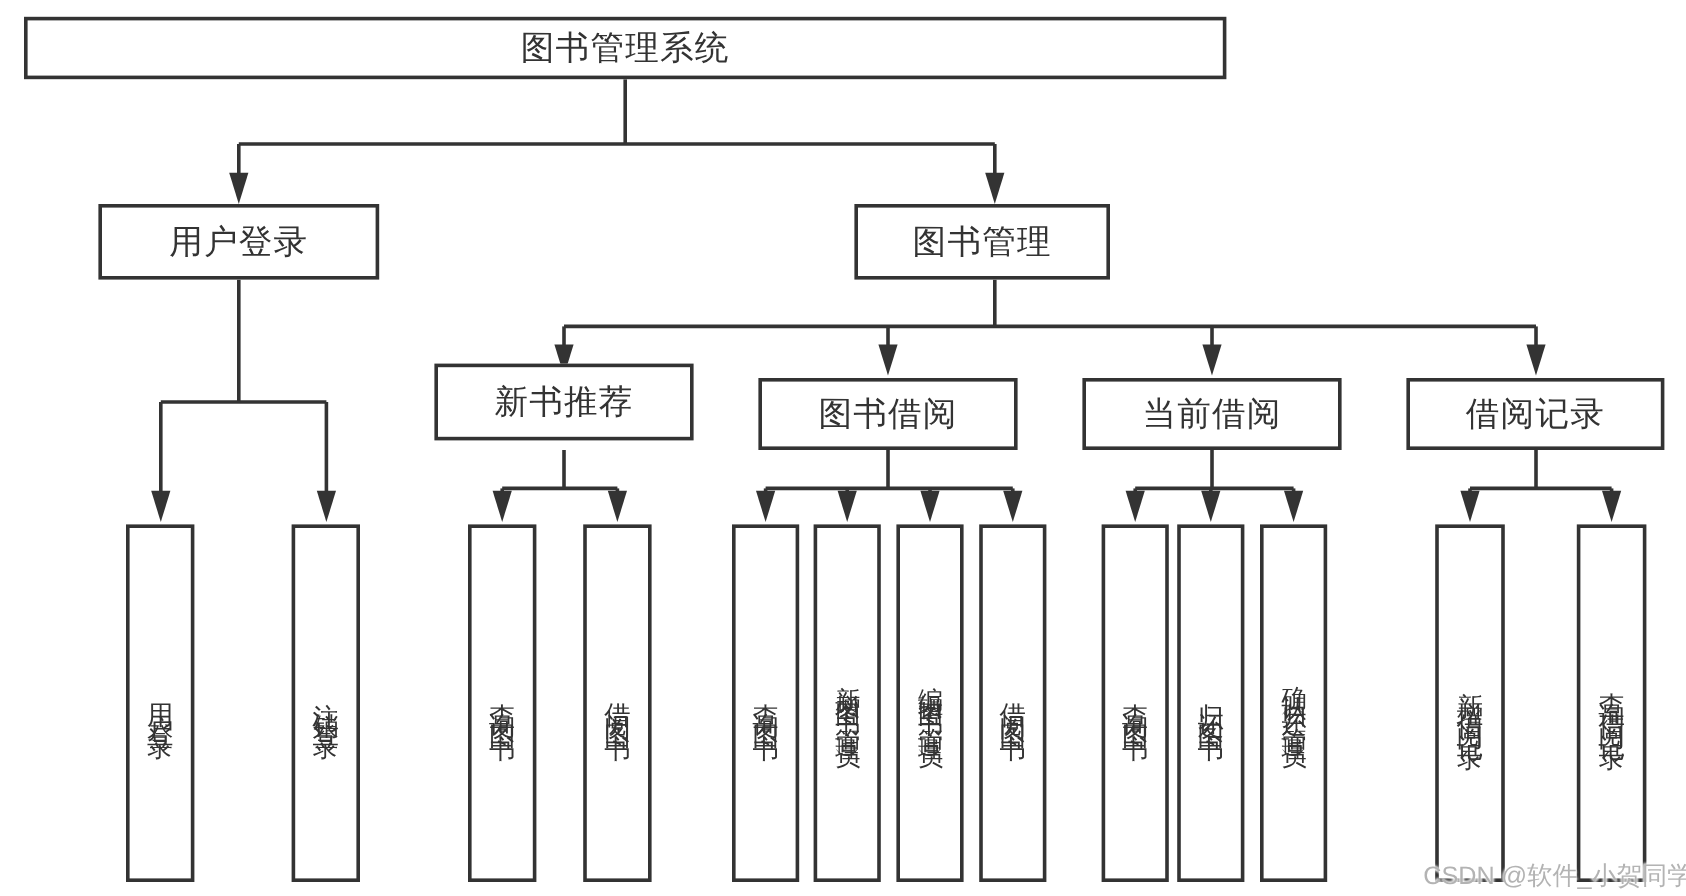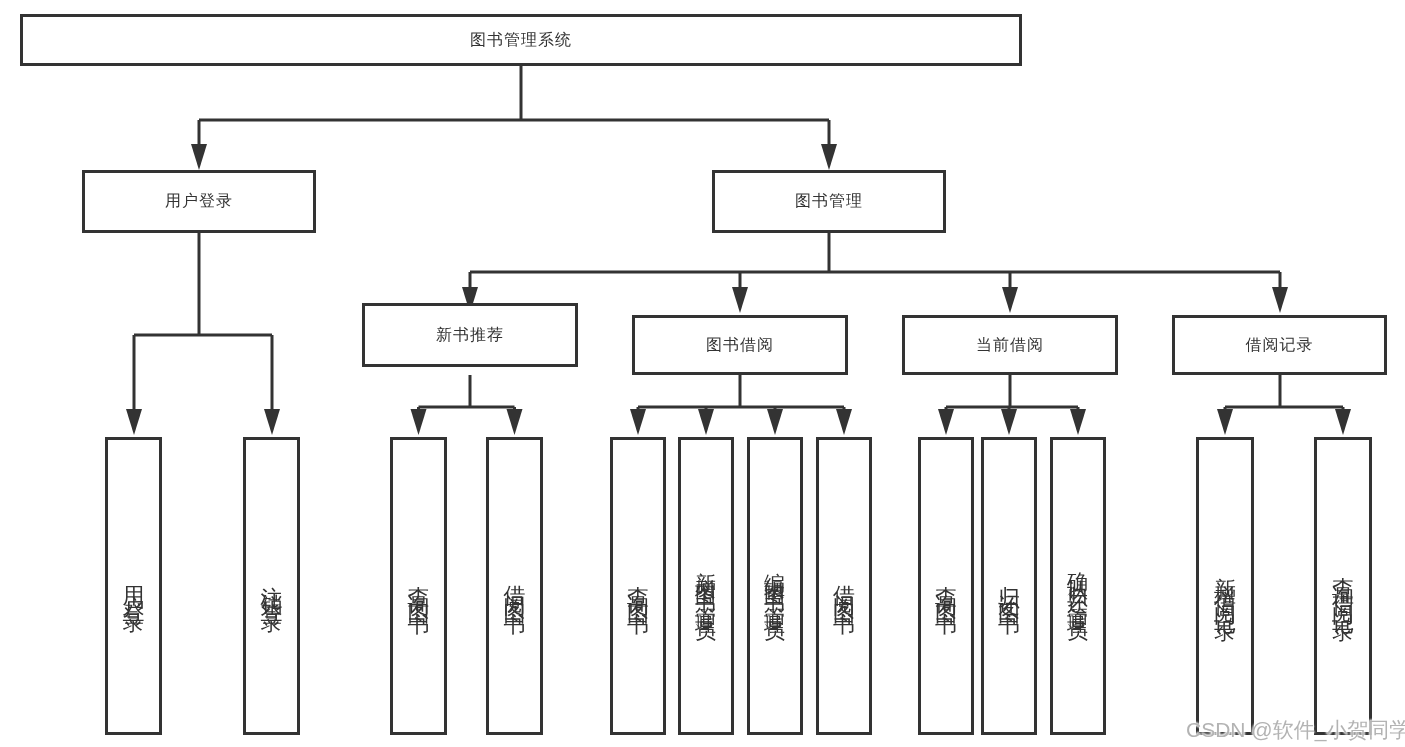--- a/index.html
+++ b/index.html
@@ -21,33 +21,33 @@
   svg.connectors polygon{fill:var(--line);stroke:none;}
   .box{
     position:absolute;
     box-sizing:border-box;
     border:3px solid var(--box-border);
     background:#ffffff;
     color:var(--text);
     display:flex;align-items:center;justify-content:center;
     z-index:2;
   }
-  .hbox{font-size:16px;letter-spacing:1px;text-align:right;font-family:Liberation Mono, monospace;}
+  .hbox{font-size:28px;letter-spacing:1px;text-align:right;font-family:Liberation Mono, monospace;}
   .vbox{
     font-size:22px;
     writing-mode:vertical-rl;
     text-orientation:mixed;
     letter-spacing:9px;
     line-height:1;
   }
   .vbox.long{font-size:21px;letter-spacing:7px;}
   
   .n-root{left:20px;top:14px;width:1002px;height:52px;}
   .n-l2a{left:82px;top:170px;width:234px;height:63px;}
-  .n-l2b{left:712px;top:170px;width:234px;height:63px;}
+  .n-l2b{left:712px;top:170px;width:213px;height:63px;}
   .n-l3a{left:362px;top:303px;width:216px;height:64px;}
   .n-l3b{left:632px;top:315px;width:216px;height:60px;}
   .n-l3c{left:902px;top:315px;width:216px;height:60px;}
   .n-l3d{left:1172px;top:315px;width:215px;height:60px;}
   .leaf{top:437px;height:298px;width:57px;}
   .n-a1{left:105px;} .n-a2{left:243px;}
   .n-b1{left:390px;} .n-b2{left:486px;}
   .n-c1{left:610px;width:56px;} .n-c2{left:678px;width:56px;}
   .n-c3{left:747px;width:56px;} .n-c4{left:816px;width:56px;}
   .n-d1{left:918px;width:56px;} .n-d2{left:981px;width:56px;} .n-d3{left:1050px;width:56px;}

